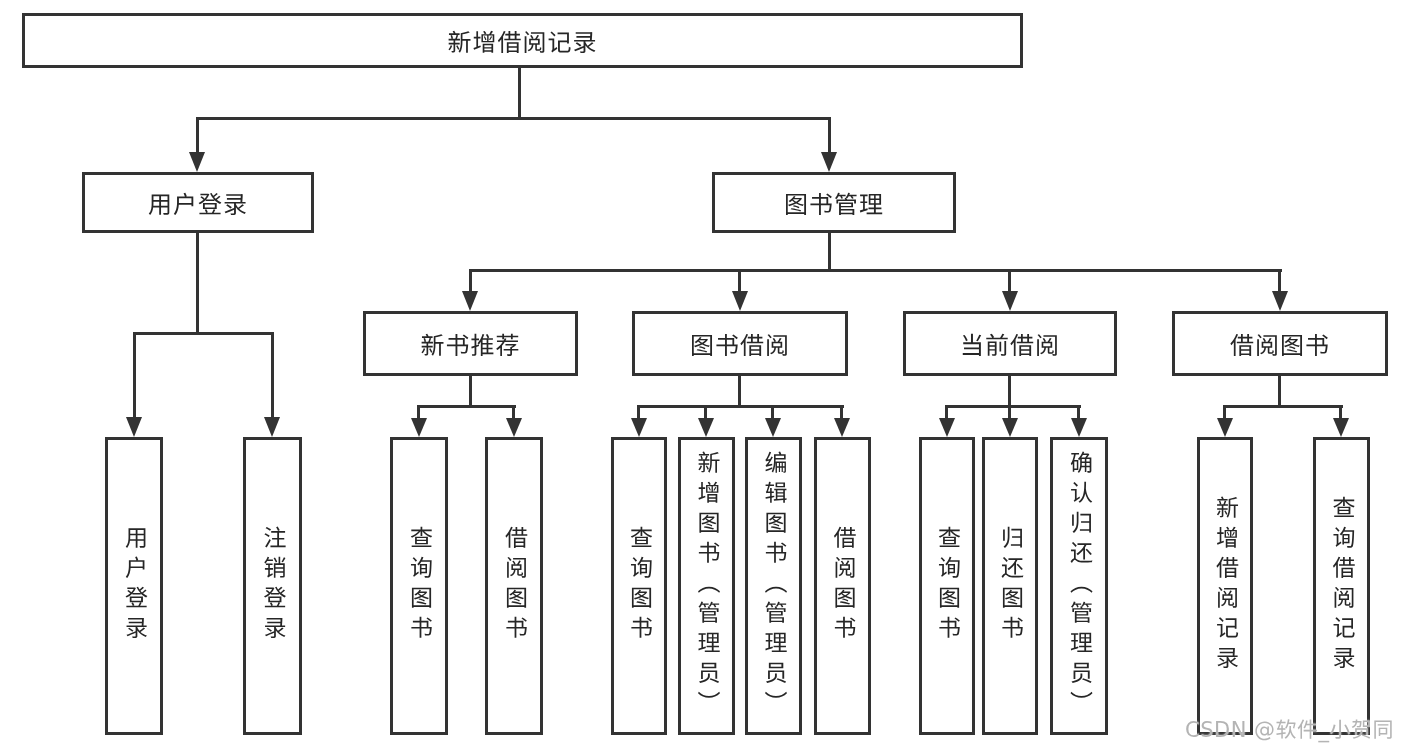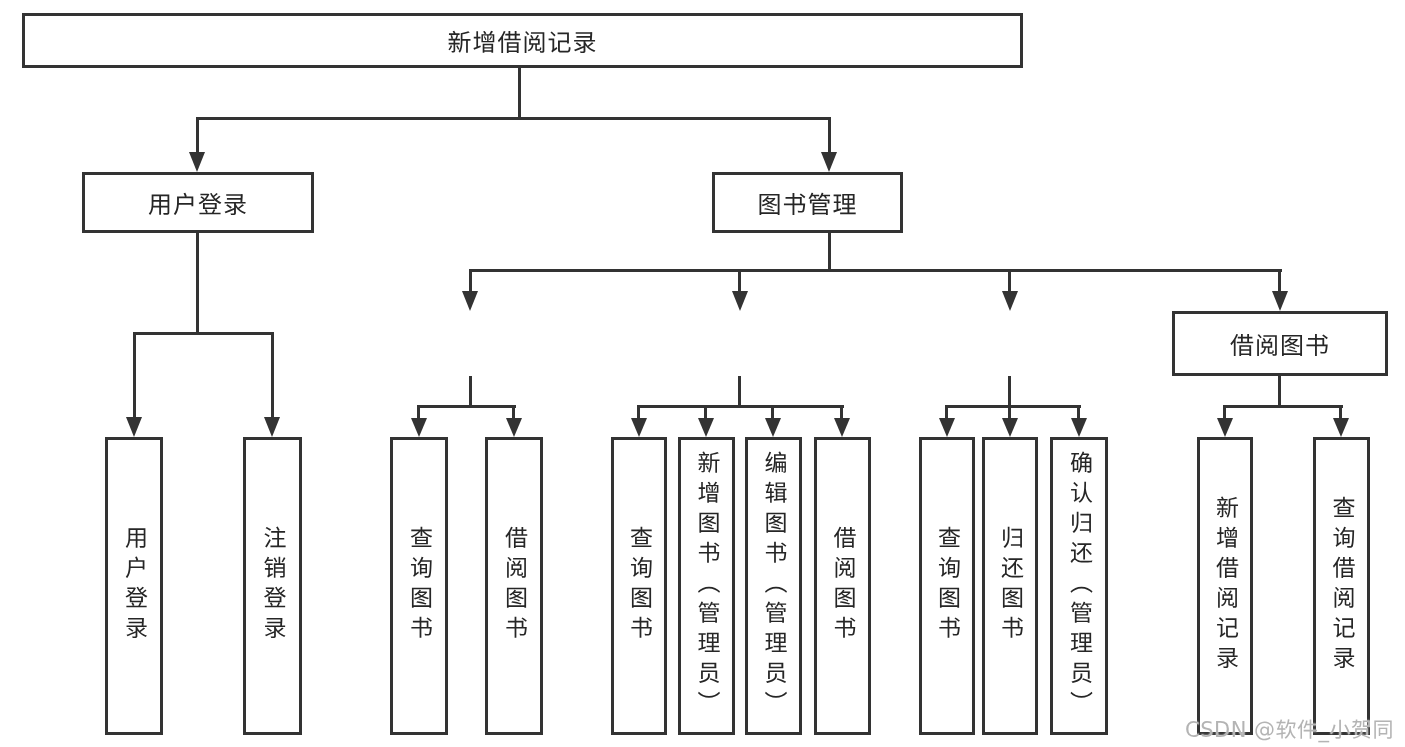--- a/index.html
+++ b/index.html
@@ -116,24 +116,27 @@
   <div class="arrow sm" style="left:1071px;top:418px;"></div>
   <div class="vline" style="left:1223px;top:405px;height:15px;"></div>
   <div class="arrow sm" style="left:1217px;top:418px;"></div>
   <div class="vline" style="left:1339px;top:405px;height:15px;"></div>
   <div class="arrow sm" style="left:1333px;top:418px;"></div>
 
   <div class="box h" style="left:22px;top:13px;width:1001px;height:55px;">新增借阅记录</div>
 
   <div class="box h" style="left:82px;top:172px;width:232px;height:61px;">用户登录</div>
 
-  <div class="box h" style="left:712px;top:172px;width:191px;height:61px;">图书管理</div>
+  <div class="box h" style="left:712px;top:172px;width:244px;height:61px;">图书管理</div>
 
+  <div class="box h" style="left:363px;top:311px;width:215px;height:65px;">新书推荐</div>
 
+  <div class="box h" style="left:632px;top:311px;width:216px;height:65px;">图书借阅</div>
 
+  <div class="box h" style="left:903px;top:311px;width:214px;height:65px;">当前借阅</div>
 
   <div class="box h" style="left:1172px;top:311px;width:216px;height:65px;">借阅图书</div>
 
   <div class="box v" style="left:105px;top:437px;width:58px;height:298px;">用户登录</div>
 
   <div class="box v" style="left:243px;top:437px;width:59px;height:298px;">注销登录</div>
 
   <div class="box v" style="left:390px;top:437px;width:58px;height:298px;">查询图书</div>
 
   <div class="box v" style="left:485px;top:437px;width:58px;height:298px;">借阅图书</div>

